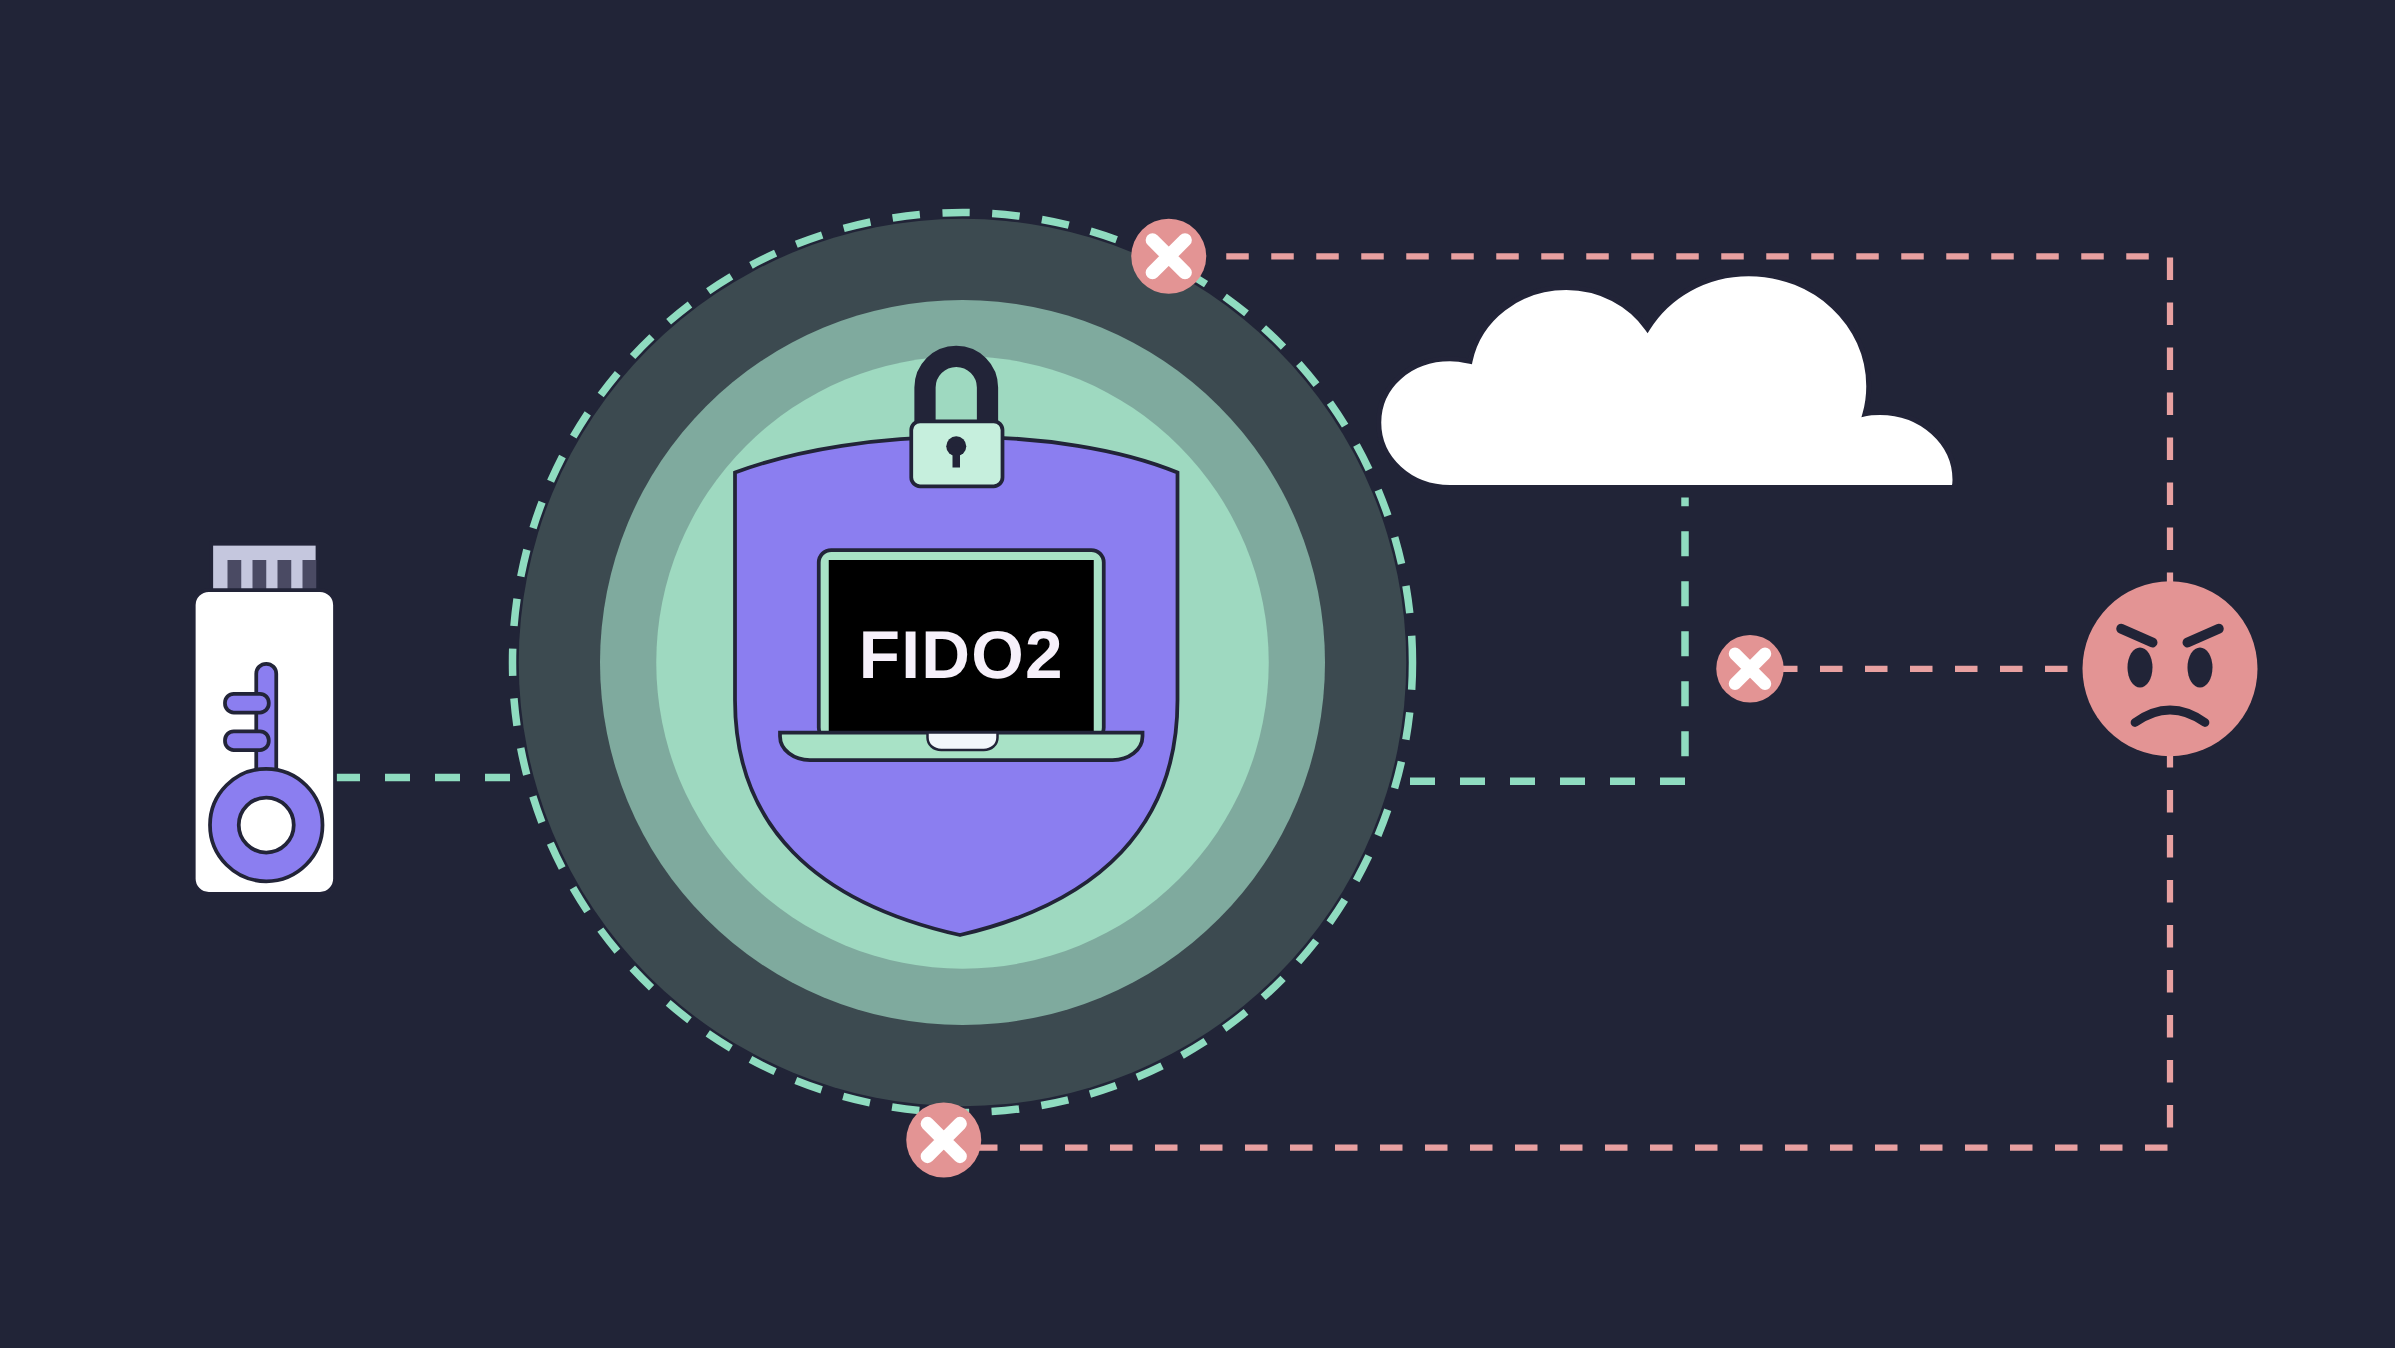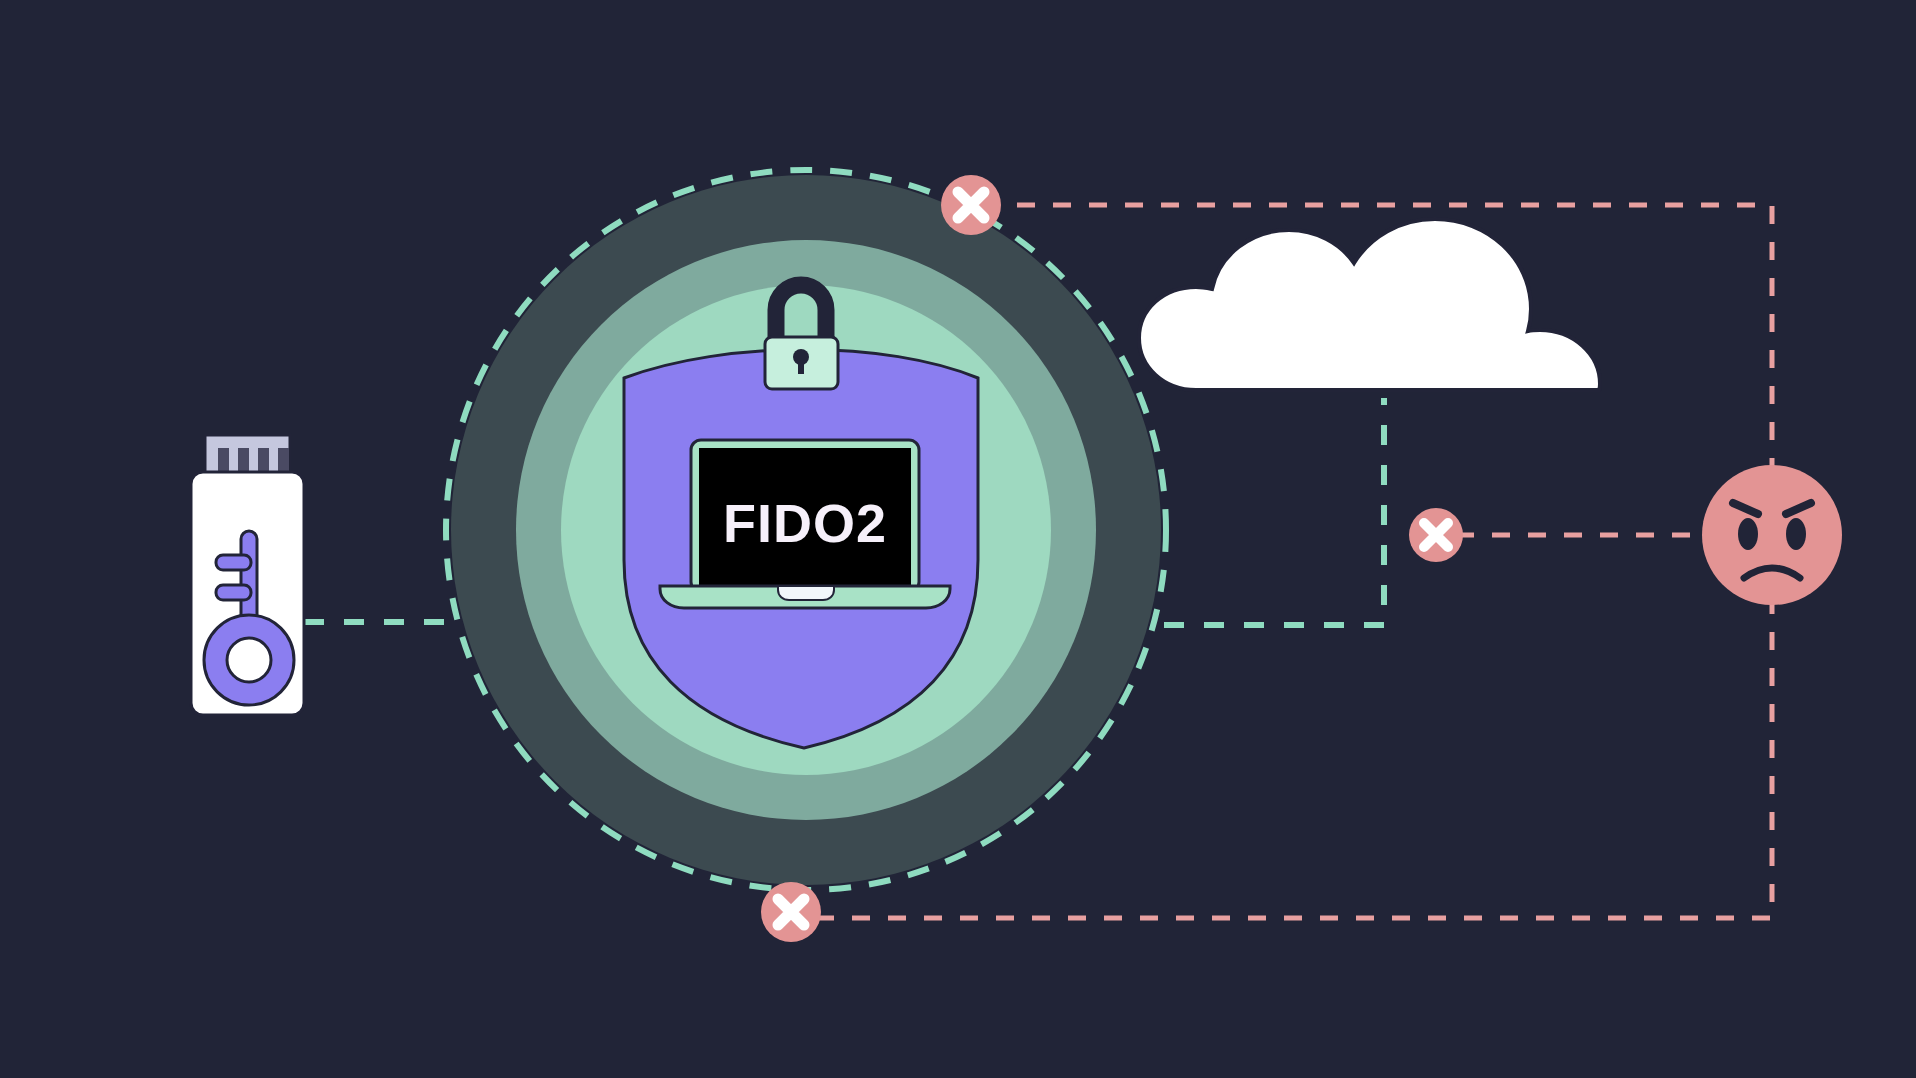--- a/index.html
+++ b/index.html
@@ -12,21 +12,20 @@
     font-family: "Liberation Sans", sans-serif;
     width: 1916px;
     height: 1078px;
     overflow: hidden;
   }
   #scene {
     position: relative;
     width: 1784px;
     height: 1078px;
     background: #212437;
-    padding-left: 36px;
   }
   #scene svg {
     display: block;
     width: 1916px;
     height: 1078px;
   }
   .fido-label {
     font-family: "Liberation Sans", sans-serif;
     font-weight: bold;
     letter-spacing: 1px;

